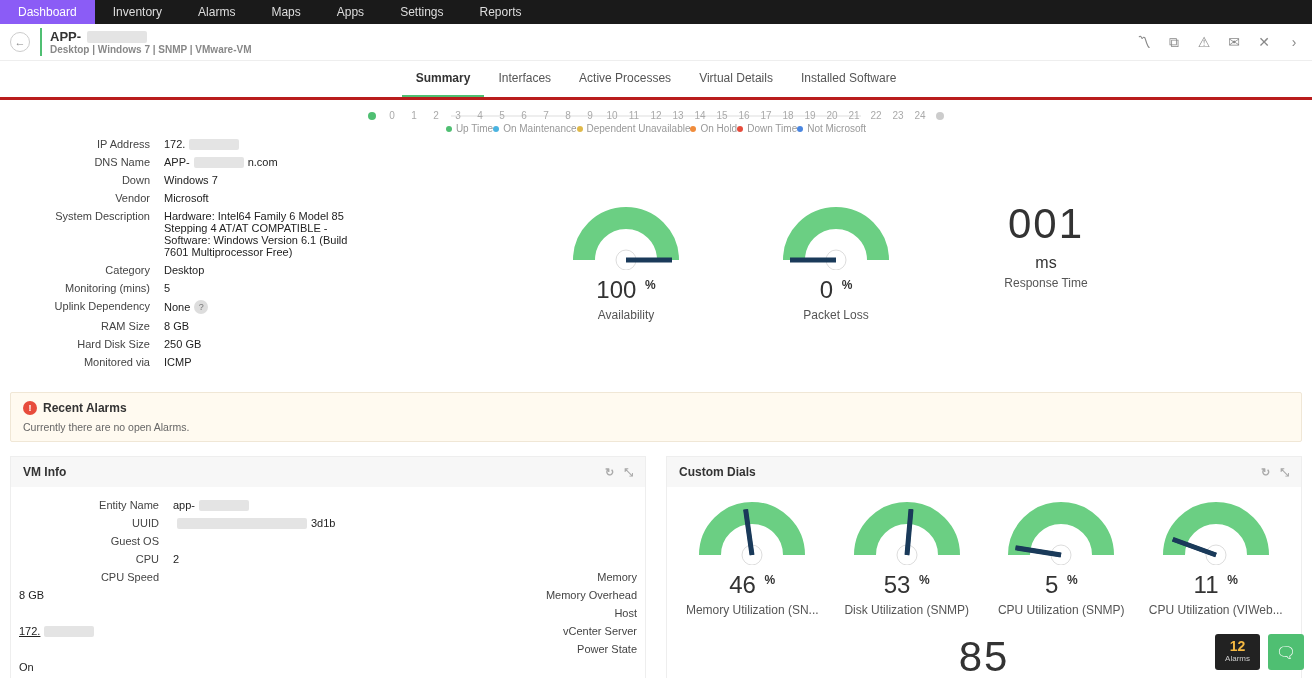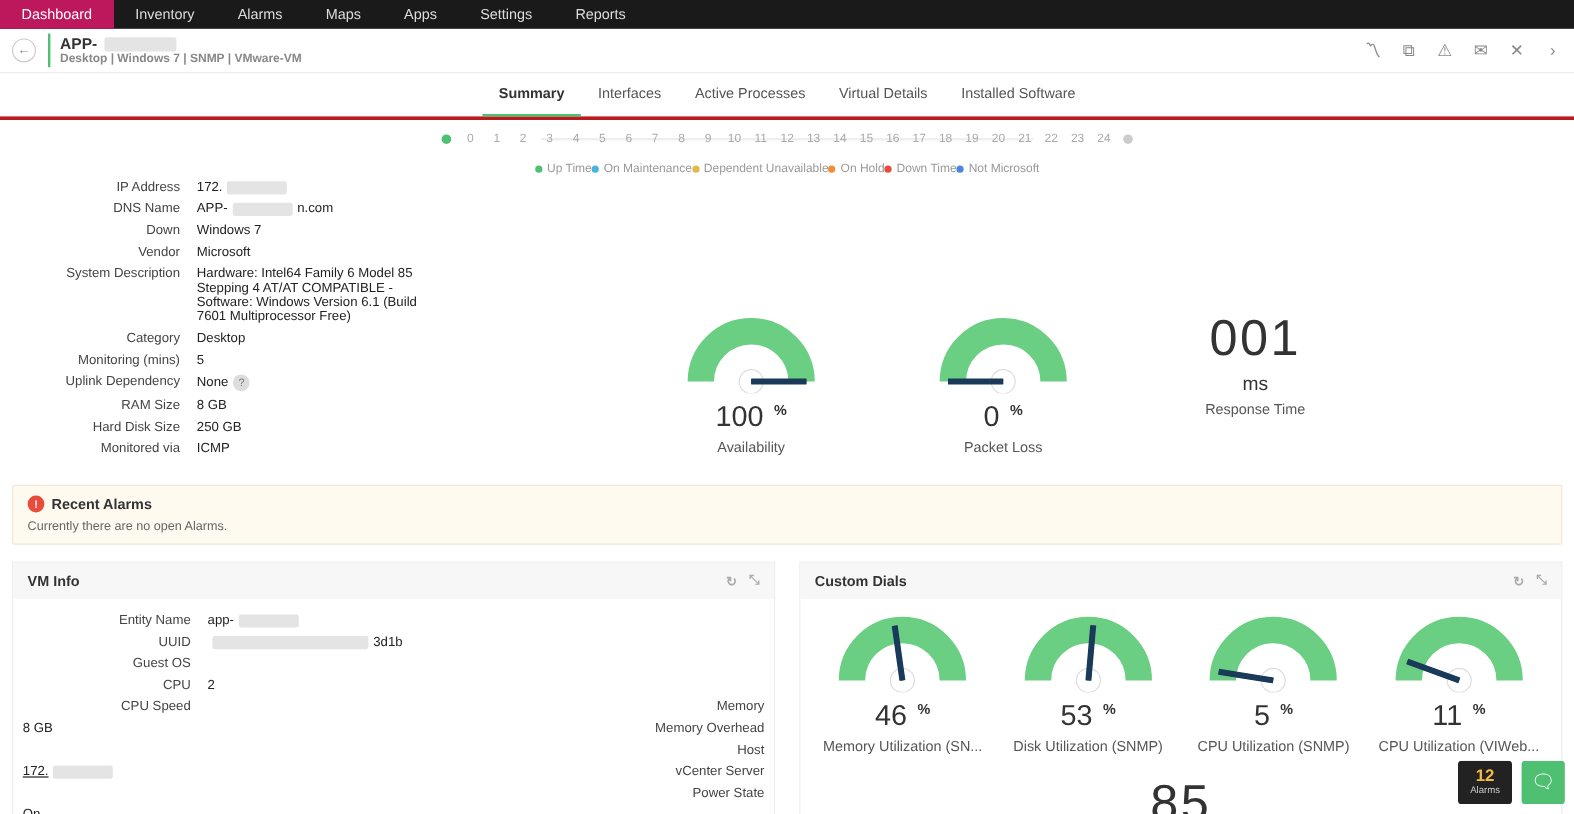--- a/index.html
+++ b/index.html
@@ -1,40 +1,40 @@
 <!DOCTYPE html>
 <html><head>
 <meta charset="utf-8">
 <style>
   * { box-sizing: border-box; margin: 0; padding: 0; }
   body { font-family: -apple-system, "Segoe UI", Arial, sans-serif; font-size: 12px; color: #333; background: #fff; }
   .topnav { background: #1a1a1a; height: 24px; display: flex; align-items: stretch; }
   .topnav .tab { color: #ddd; padding: 0 18px; display:flex; align-items:center; font-size:12px; cursor:pointer; }
-  .topnav .tab.active { background: #be185d; color:#fff; }
+  .topnav .tab.active { background: #8b5cf6; color:#fff; }
   .header { display:flex; align-items:center; padding: 4px 10px; border-bottom:1px solid #eee; }
   .backbtn { width:20px; height:20px; border:1px solid #ccc; border-radius:50%; display:flex; align-items:center; justify-content:center; margin-right:10px; cursor:pointer; color:#888; font-size:11px; }
   .vline { width:2px; height:28px; background:#4fbf72; margin-right:8px; }
   .title-block { display:flex; flex-direction:column; }
   .dev-title { font-size:13px; font-weight:bold; display:flex; align-items:center; gap:6px;}
   .greybox { display:inline-block; background:#e4e4e4; border-radius:2px; }
   .dev-sub { font-size:10px; color:#888;font-weight:bold; }
   .header-icons { margin-left:auto; display:flex; gap:14px; }
   .hi { width:16px; height:16px; display:flex; align-items:center; justify-content:center; color:#888; font-size:14px; cursor:pointer;}
   .subtabs { display:flex; justify-content:center; border-bottom:3px solid #b91c1c; }
   .subtabs .st { padding:10px 14px; font-size:12px; color:#555; cursor:pointer; }
   .subtabs .st.active { border-bottom:2px solid #4fbf72; font-weight:600; color:#333;}
   .hours-row { display:flex; justify-content:center; gap:10px; margin:10px 0 2px; align-items:center; font-size:10px; color:#aaa; position:relative; }
   .hours-row .dot-start{ width:8px;height:8px;background:#4fbf72;border-radius:50%;}
   .hours-row .dot-end{ width:8px;height:8px;background:#ccc;border-radius:50%;}
   .hours-line { position:absolute; height:2px; background:#eee; top:50%; left:50%; transform:translate(-50%,-50%); width:410px; z-index:-1;}
   .hours-row span { width:12px; text-align:center; }
-  .legend-row { display:flex; justify-content:center; font-size:10px; color:#999; margin-top:14px;}
+  .legend-row { display:flex; justify-content:center; font-size:10px; color:#999; margin-top:2px;}
   .legend-row .li { display:flex; align-items:center; gap:4px;}
   .ldot{width:6px;height:6px;border-radius:50%;}
-  .content { display:flex; padding:0 10px 10px 10px; align-items:flex-end;}
+  .content { display:flex; padding:0 10px 10px 10px; align-items:center;}
   .leftcol { width:360px; }
   .propgrid { display:grid; grid-template-columns: 140px 1fr; row-gap:6px; column-gap:14px; font-size:11px; padding-top:4px;}
   .propgrid .k { text-align:right; color:#444; }
   .propgrid .v { color:#222; display:flex; align-items:center; gap:4px;}
   .helpq { width:14px;height:14px;border-radius:50%;background:#ddd;color:#777;font-size:9px;display:inline-flex;align-items:center;justify-content:center;}
   .gauge-row { display:flex; justify-content:center; gap:60px; margin-top:20px; flex:1;}
   .gauge-card{display:flex;flex-direction:column;align-items:center;width:150px;}
   .gauge-svg{width:120px;height:70px;}
   .gval{font-size:24px;font-weight:300;margin-top:6px;}
   .gval sup{font-size:12px;font-weight:600;margin-left:2px;}

